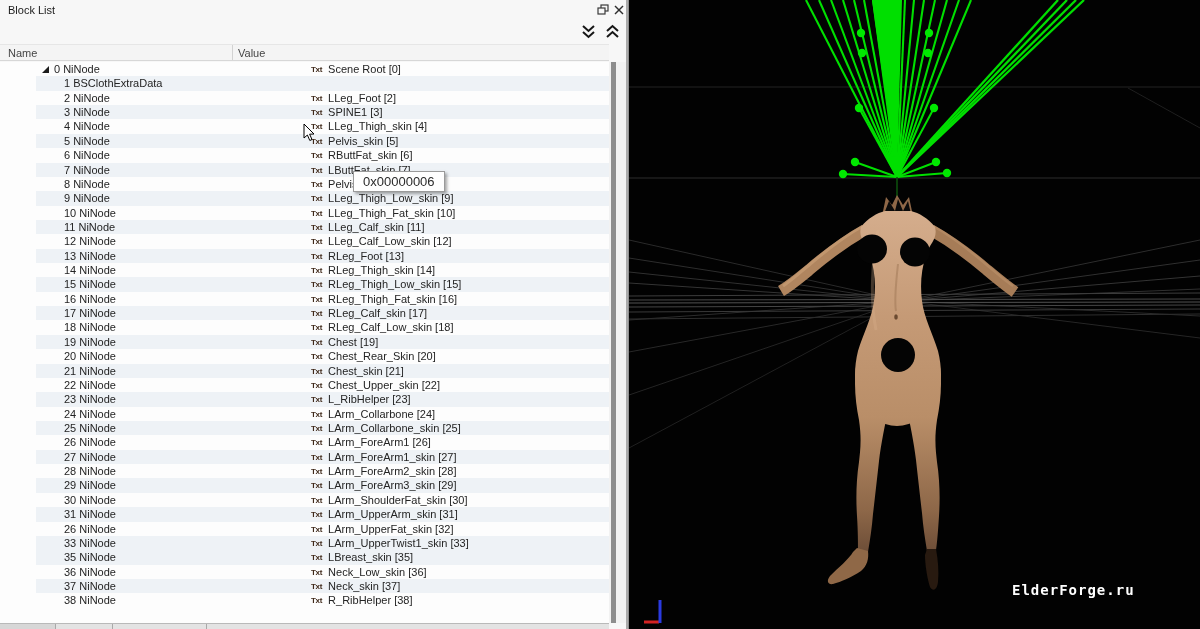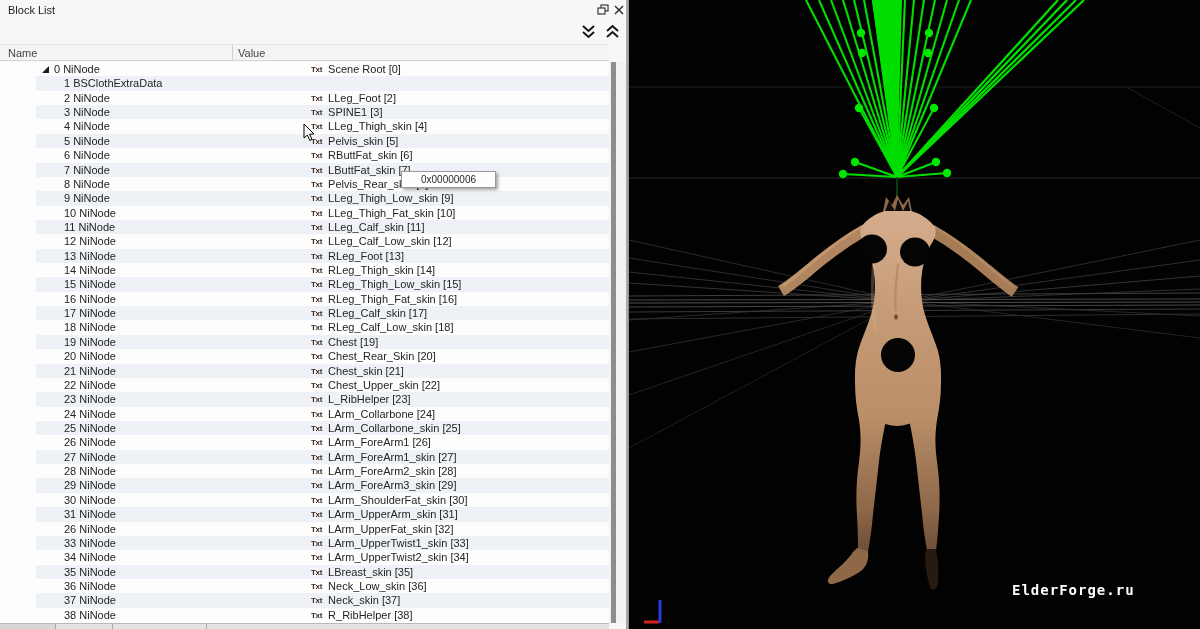--- a/index.html
+++ b/index.html
@@ -34,21 +34,21 @@
   .scroll-thumb{position:absolute;left:2px;top:0;width:5px;height:561px;background:#8d8d8d;}
   .panel-border{position:absolute;left:626px;top:0;width:3px;height:629px;background:#ababab;
                 border-right:1px solid #8f8f8f;box-sizing:border-box;}
 
   .bottom-strip{position:absolute;left:0;top:623px;width:609px;height:6px;background:#e3e3e3;
                 border-top:1px solid #b9b9b9;box-sizing:border-box;}
   .bottom-strip .seg0{position:absolute;left:0;top:0;width:55px;height:100%;background:#d7d7d7;}
   .bottom-strip .d{position:absolute;top:0;width:1px;height:100%;background:#a9a9a9;}
 
   .tooltip{position:absolute;left:353px;top:171px;background:#fefefe;border:1px solid #9a9a9a;
-           padding:2px 19px;font-size:10px;color:#2a2a2a;box-shadow:2px 2px 3px rgba(0,0,0,.35);z-index:20;margin-left:48px;}
+           padding:2px 9px;font-size:13px;color:#2a2a2a;box-shadow:2px 2px 3px rgba(0,0,0,.35);z-index:20;}
 
   .cursor{position:absolute;left:303px;top:124px;z-index:30;}
 
   
   .viewport{position:absolute;left:629px;top:0;width:571px;height:629px;background:#010101;}
   .viewport svg{display:block;}
   .watermark{position:absolute;left:1012px;top:582px;color:#ffffff;
              font-family:"DejaVu Sans Mono",monospace;font-size:14px;font-weight:bold;letter-spacing:1px;z-index:10;}
 </style>
 </head>
@@ -213,24 +213,20 @@
           <span class="cell-name">31 NiNode</span>
           <span class="cell-value"><span class="txt-ico">Txt</span><span>LArm_UpperArm_skin [31]</span></span>
         </div>
         <div class="row">
           <span class="cell-name">26 NiNode</span>
           <span class="cell-value"><span class="txt-ico">Txt</span><span>LArm_UpperFat_skin [32]</span></span>
         </div>
         <div class="row alt">
           <span class="cell-name">33 NiNode</span>
           <span class="cell-value"><span class="txt-ico">Txt</span><span>LArm_UpperTwist1_skin [33]</span></span>
-        </div>
-        <div class="row">
-          <span class="cell-name">34 NiNode</span>
-          <span class="cell-value"><span class="txt-ico">Txt</span><span>LArm_UpperTwist2_skin [34]</span></span>
         </div>
         <div class="row alt">
           <span class="cell-name">35 NiNode</span>
           <span class="cell-value"><span class="txt-ico">Txt</span><span>LBreast_skin [35]</span></span>
         </div>
         <div class="row">
           <span class="cell-name">36 NiNode</span>
           <span class="cell-value"><span class="txt-ico">Txt</span><span>Neck_Low_skin [36]</span></span>
         </div>
         <div class="row alt">

